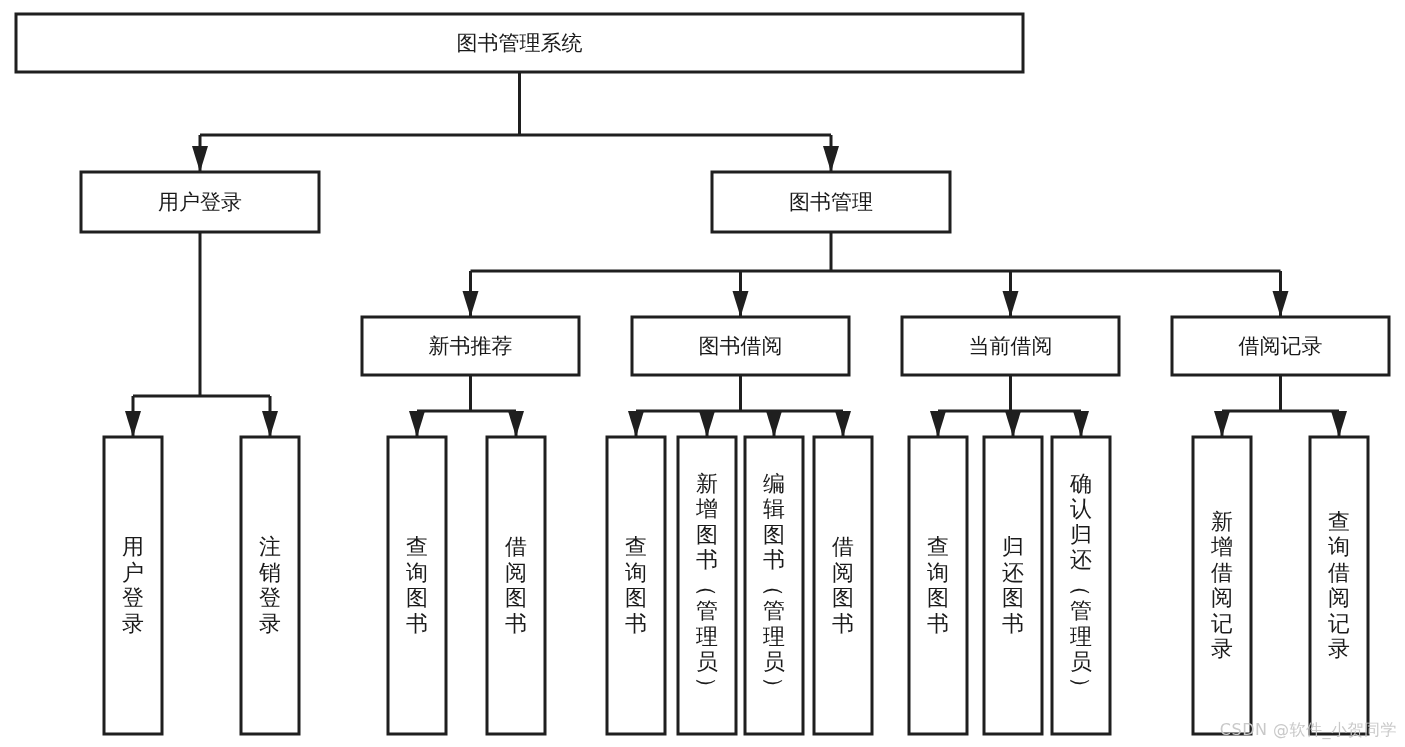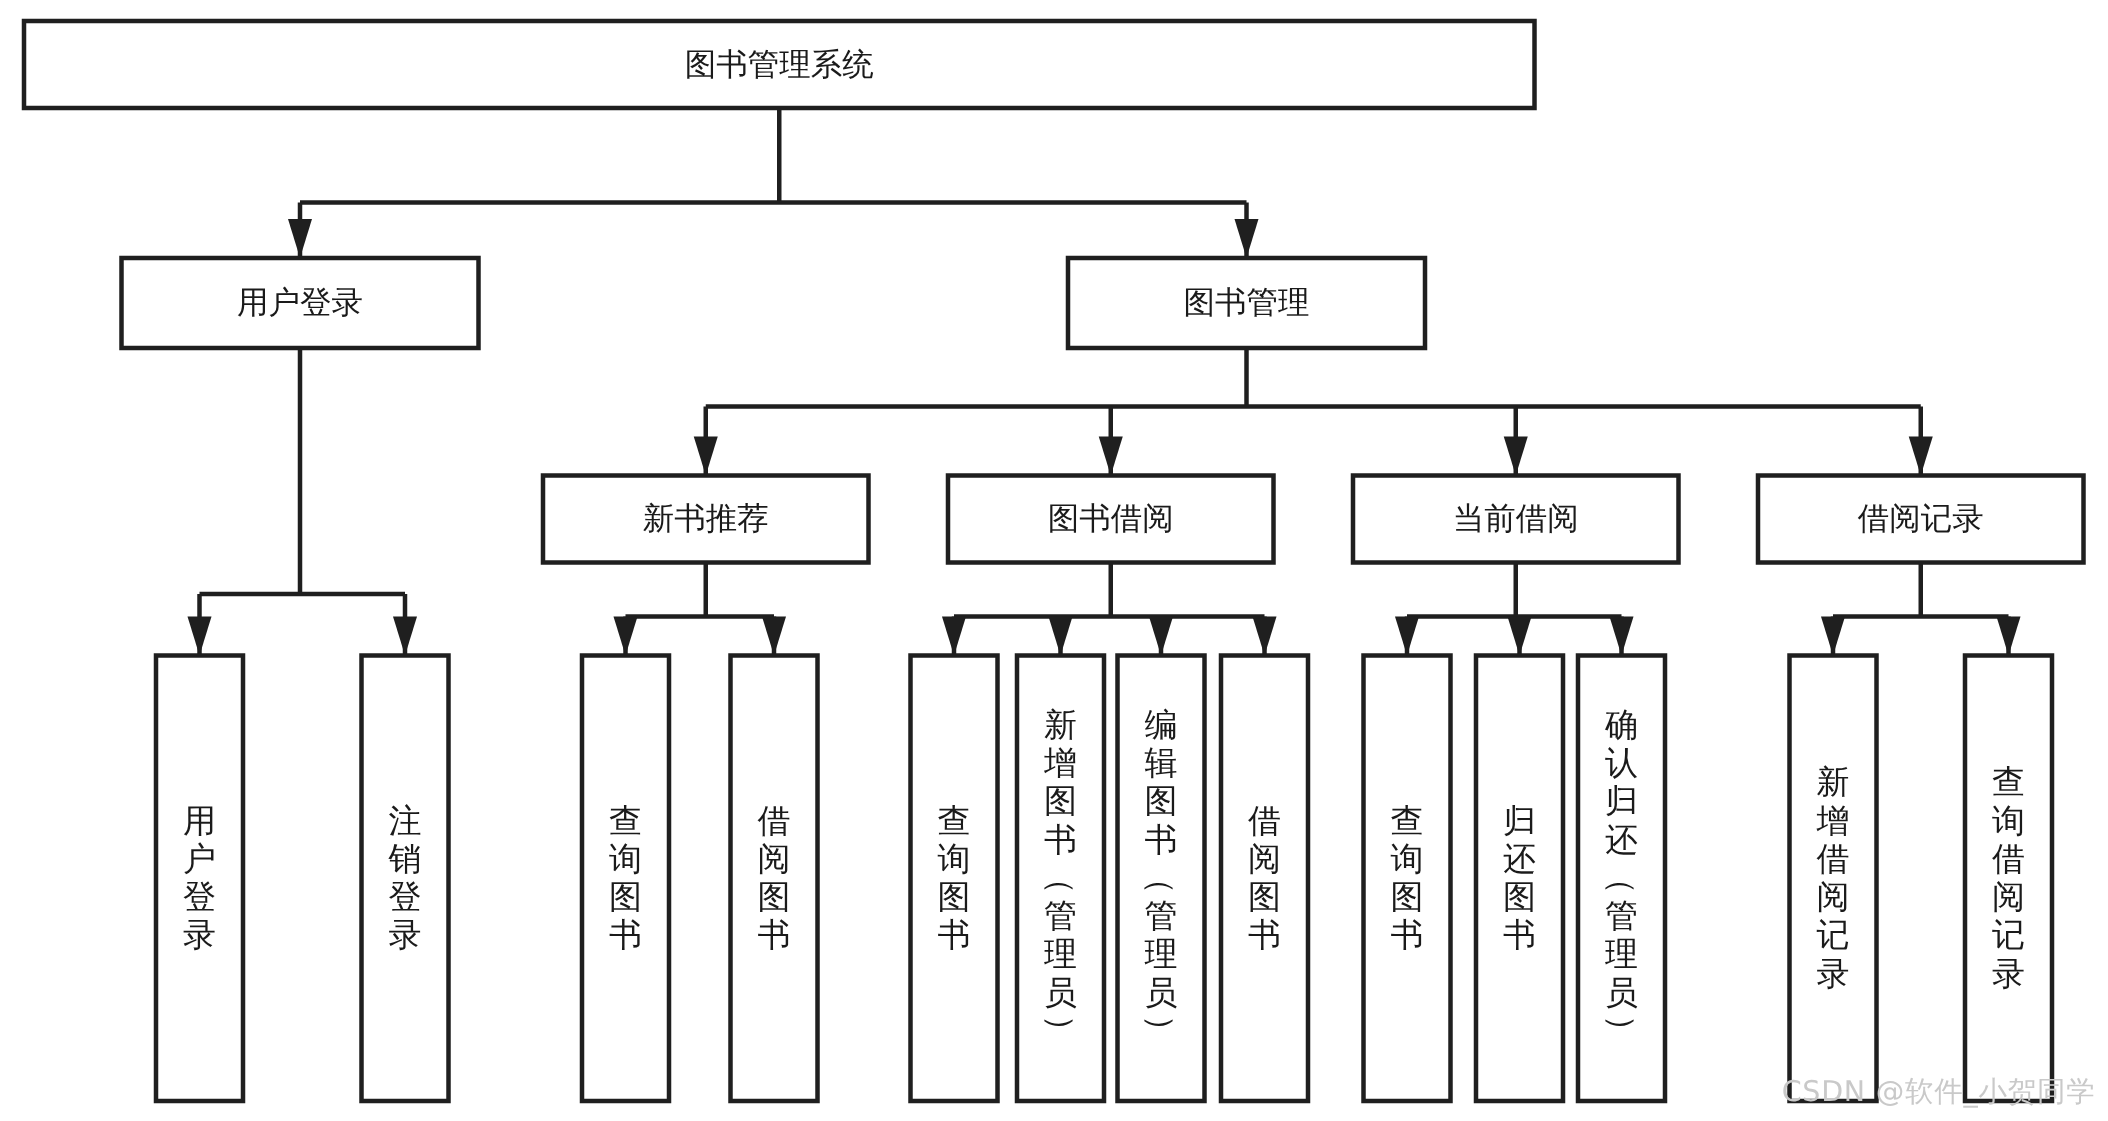--- a/index.html
+++ b/index.html
@@ -52,21 +52,21 @@
     font-family: "DejaVu Sans", "Liberation Sans", sans-serif;
     font-size: 22px;
     fill: #1a1a1a;
     text-anchor: middle;
   }
   .watermark-text {
     position: absolute;
     right: 8px;
     bottom: 6px;
     font-family: "DejaVu Sans", "Liberation Sans", sans-serif;
-    font-size: 19px;
+    font-size: 16px;
     color: #c9c9c9;
     white-space: nowrap;
     letter-spacing: 0.5px;
     pointer-events: none;
     user-select: none;
   }
 </style>
 </head>
 <body>
 

